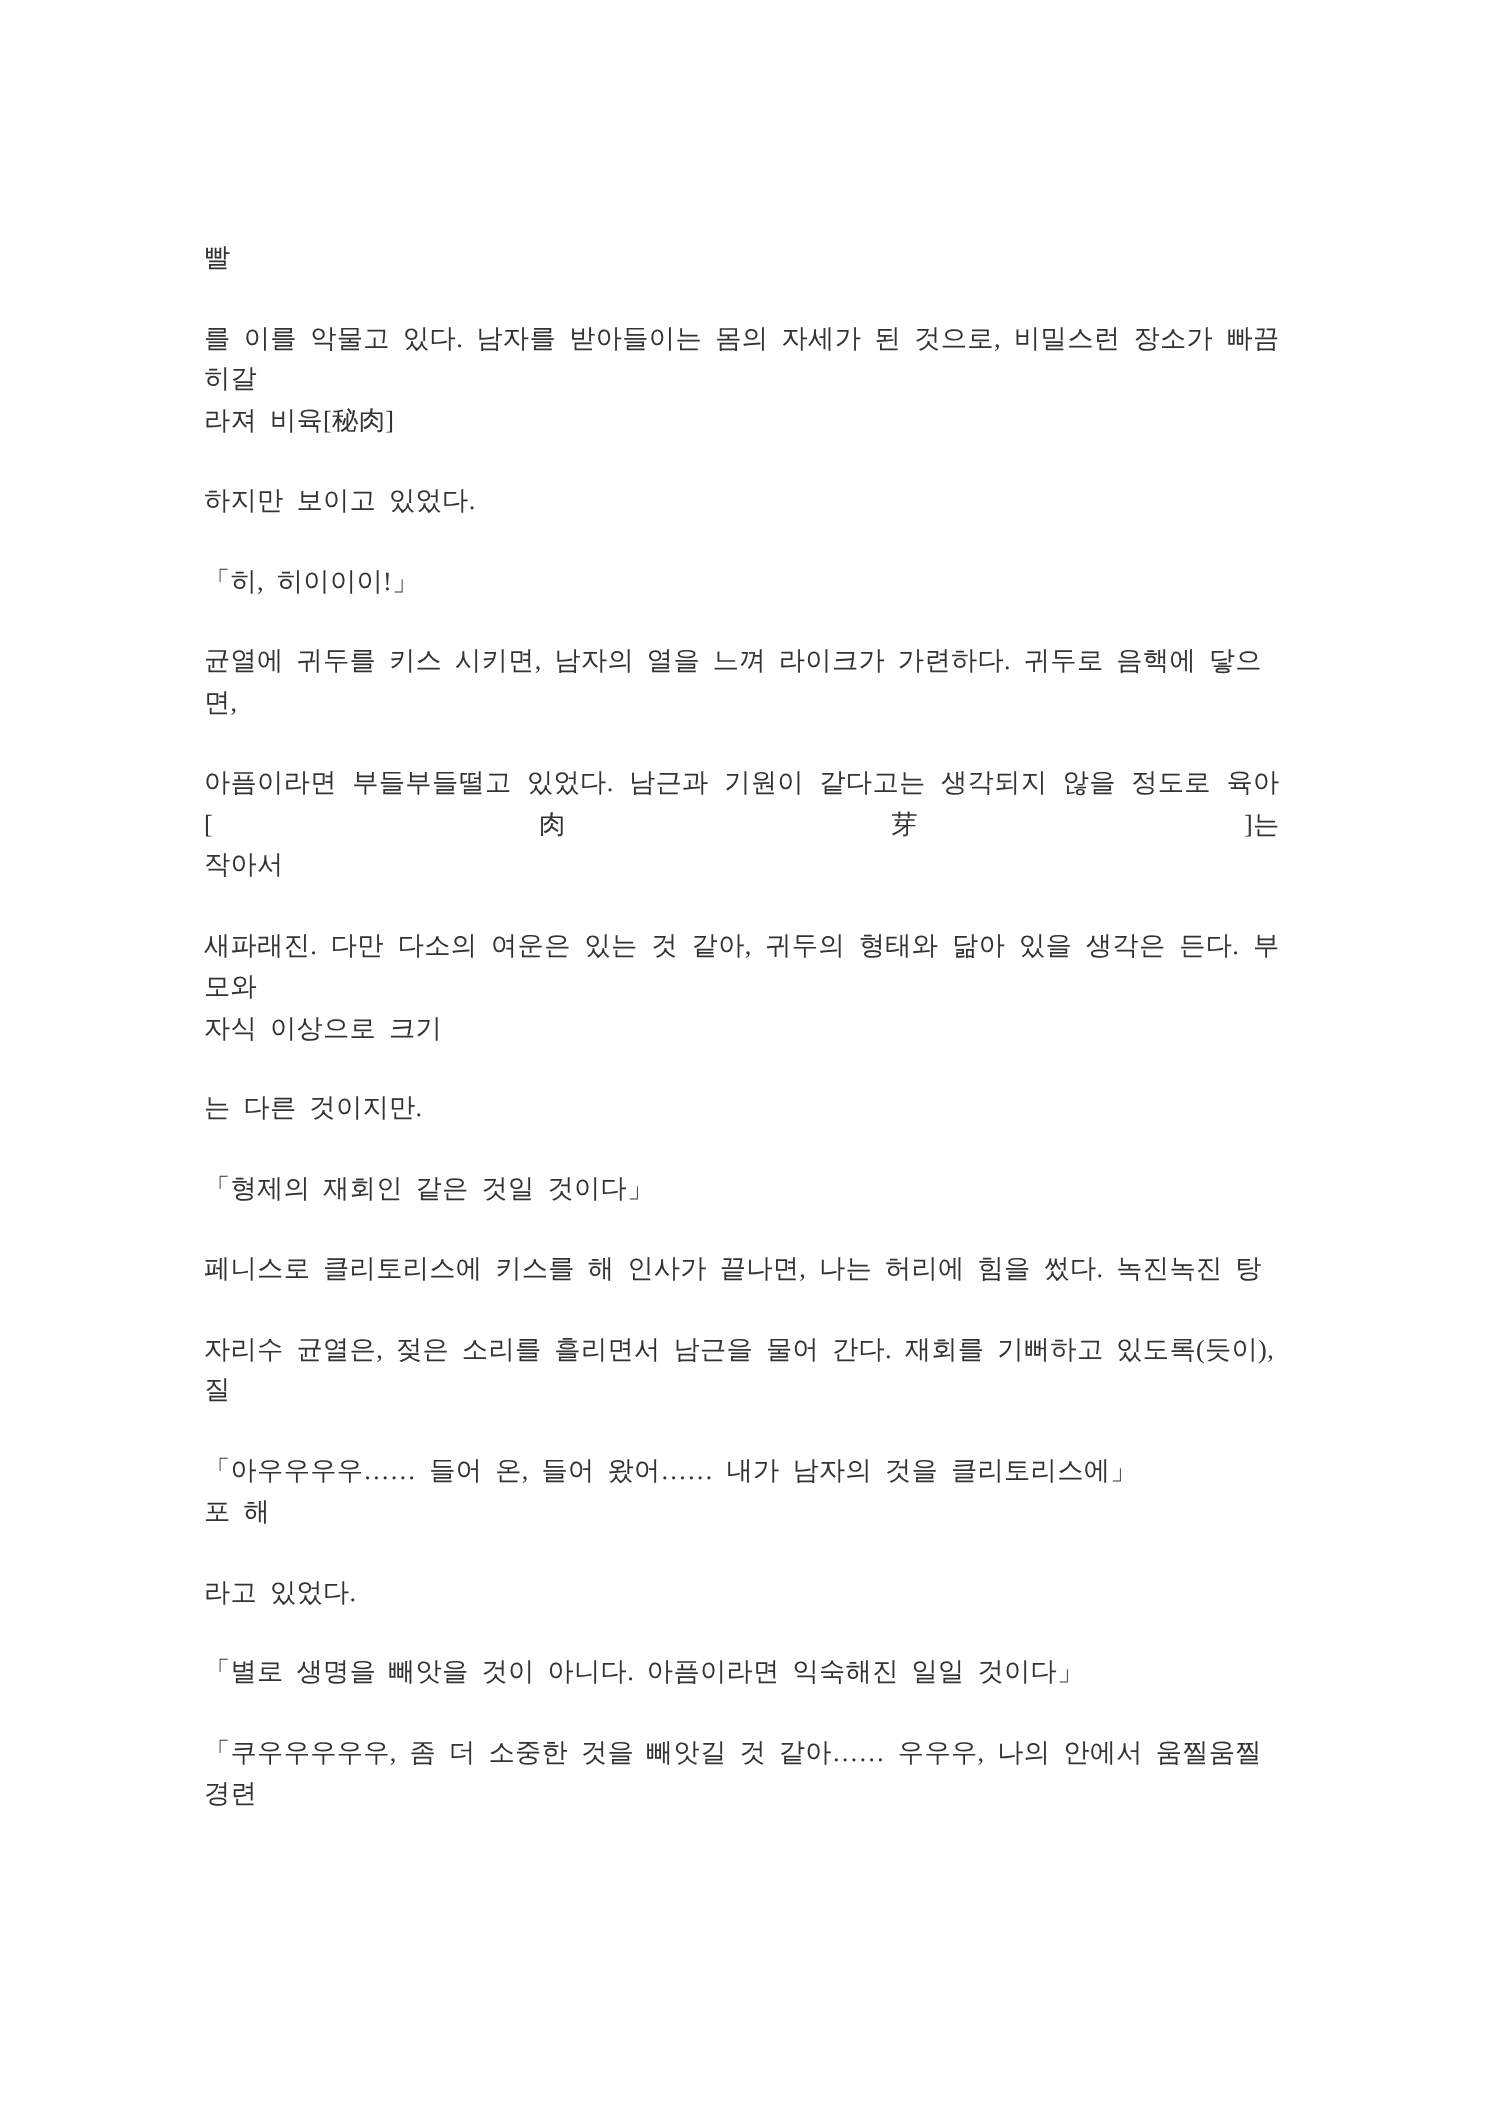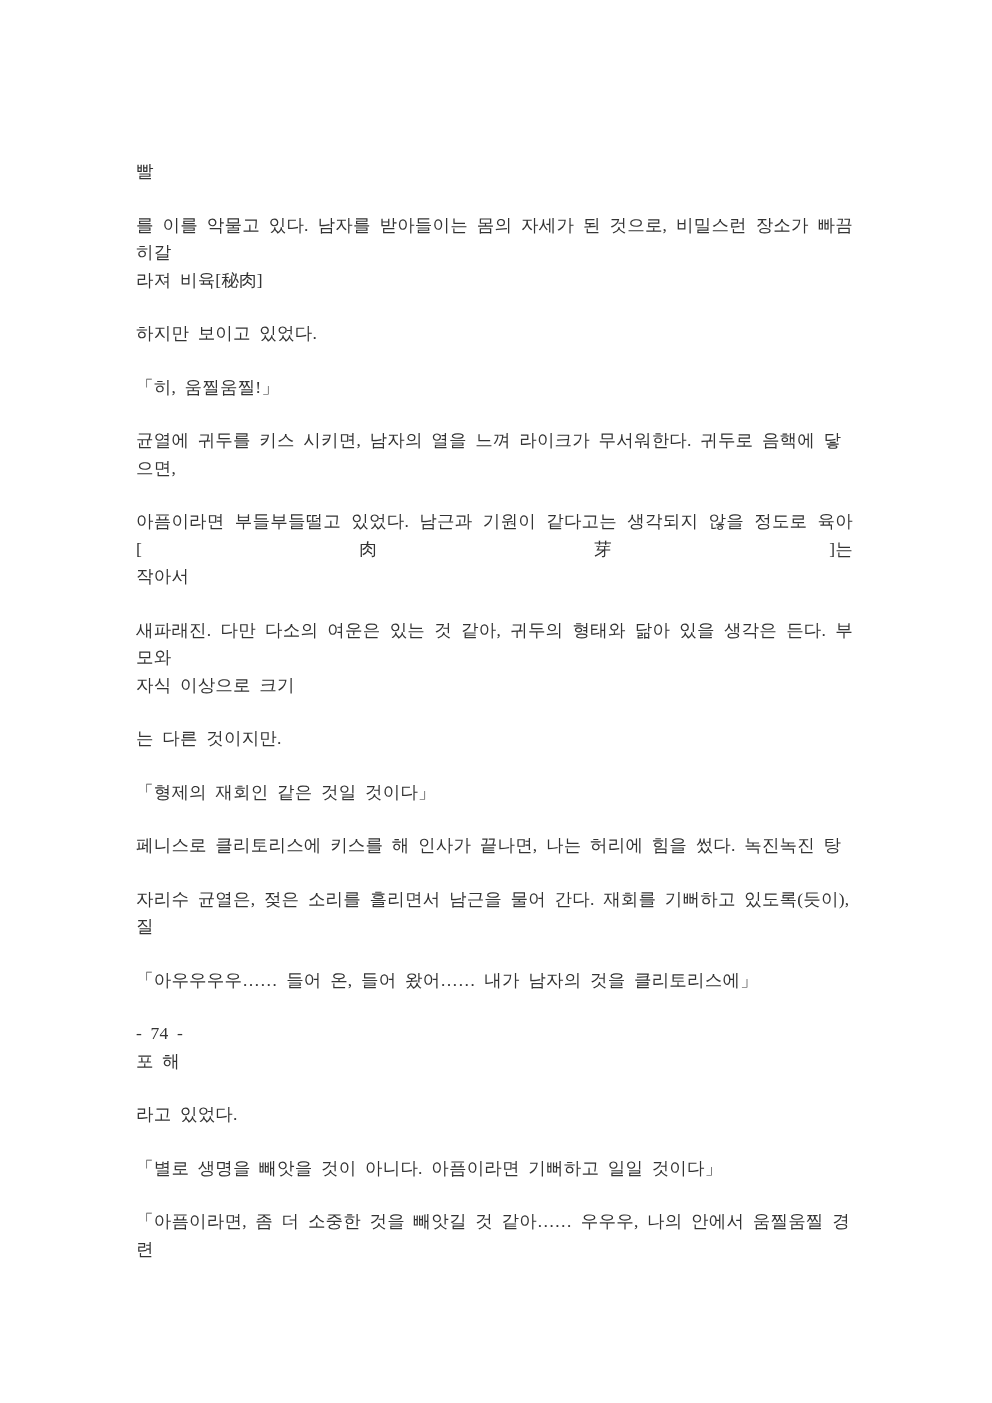--- a/index.html
+++ b/index.html
@@ -41,30 +41,29 @@
   }
 </style>
 </head>
 <body>
 
 <div class="page">
   <div class="ln">빨</div>
   <div class="ln gap stretch">를 이를 악물고 있다. 남자를 받아들이는 몸의 자세가 된 것으로, 비밀스런 장소가 빠끔히갈</div>
   <div class="ln">라져 비육[秘肉]</div>
   <div class="ln gap">하지만 보이고 있었다.</div>
-  <div class="ln gap">「히, 움찔움찔!」</div>
-  <div class="ln gap">균열에 귀두를 키스 시키면, 남자의 열을 느껴 라이크가 무서워한다. 귀두로 음핵에 닿으면,</div>
+  <div class="ln gap">「히, 히이이이!」</div>
+  <div class="ln gap">균열에 귀두를 키스 시키면, 남자의 열을 느껴 라이크가 가련하다. 귀두로 음핵에 닿으면,</div>
   <div class="ln gap stretch">아픔이라면 부들부들떨고 있었다. 남근과 기원이 같다고는 생각되지 않을 정도로 육아[肉芽]는</div>
   <div class="ln">작아서</div>
   <div class="ln gap stretch">새파래진. 다만 다소의 여운은 있는 것 같아, 귀두의 형태와 닮아 있을 생각은 든다. 부모와</div>
   <div class="ln">자식 이상으로 크기</div>
   <div class="ln gap">는 다른 것이지만.</div>
   <div class="ln gap">「형제의 재회인 같은 것일 것이다」</div>
   <div class="ln gap">페니스로 클리토리스에 키스를 해 인사가 끝나면, 나는 허리에 힘을 썼다. 녹진녹진 탕</div>
   <div class="ln gap">자리수 균열은, 젖은 소리를 흘리면서 남근을 물어 간다. 재회를 기뻐하고 있도록(듯이), 질</div>
   <div class="ln gap">「아우우우우…… 들어 온, 들어 왔어…… 내가 남자의 것을 클리토리스에」</div>
-  <div class="ln gap">- 74 -</div>
   <div class="ln">포 해</div>
   <div class="ln gap">라고 있었다.</div>
-  <div class="ln gap">「별로 생명을 빼앗을 것이 아니다. 아픔이라면 기뻐하고 일일 것이다」</div>
-  <div class="ln gap">「아픔이라면, 좀 더 소중한 것을 빼앗길 것 같아…… 우우우, 나의 안에서 움찔움찔 경련</div>
+  <div class="ln gap">「별로 생명을 빼앗을 것이 아니다. 아픔이라면 익숙해진 일일 것이다」</div>
+  <div class="ln gap">「쿠우우우우우, 좀 더 소중한 것을 빼앗길 것 같아…… 우우우, 나의 안에서 움찔움찔 경련</div>
 
 </div>
 
 </body></html>

